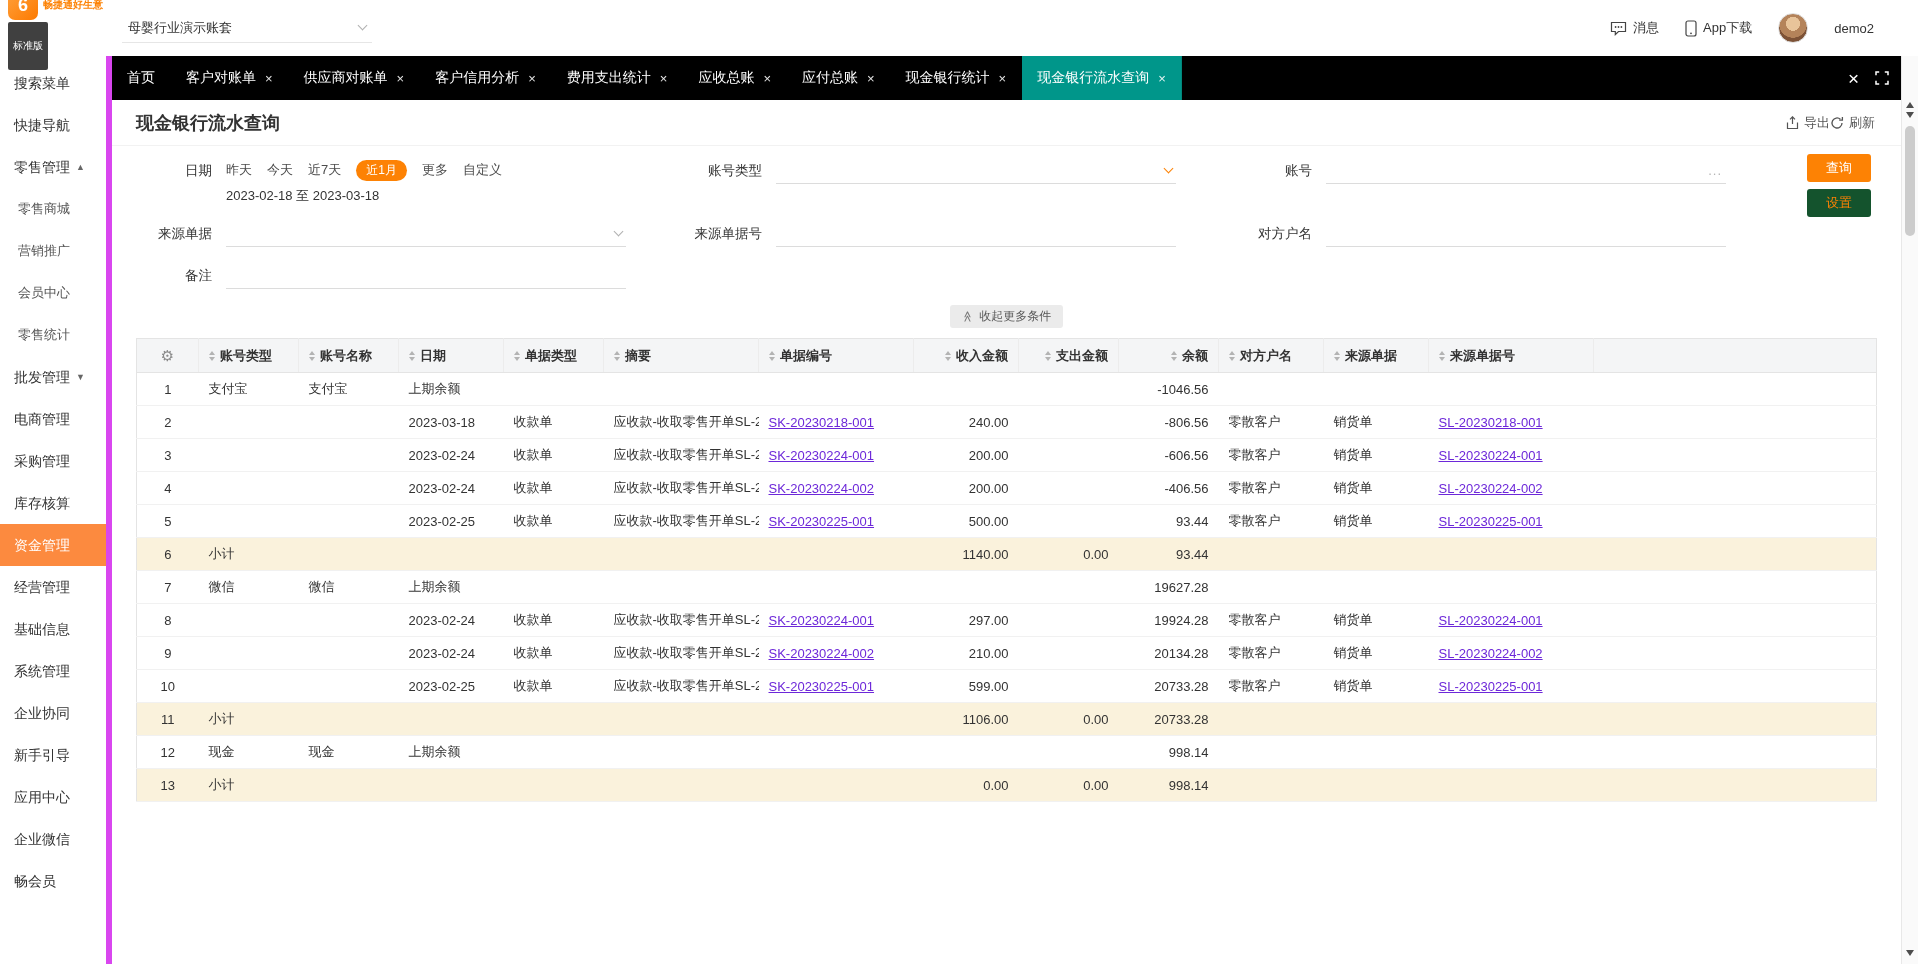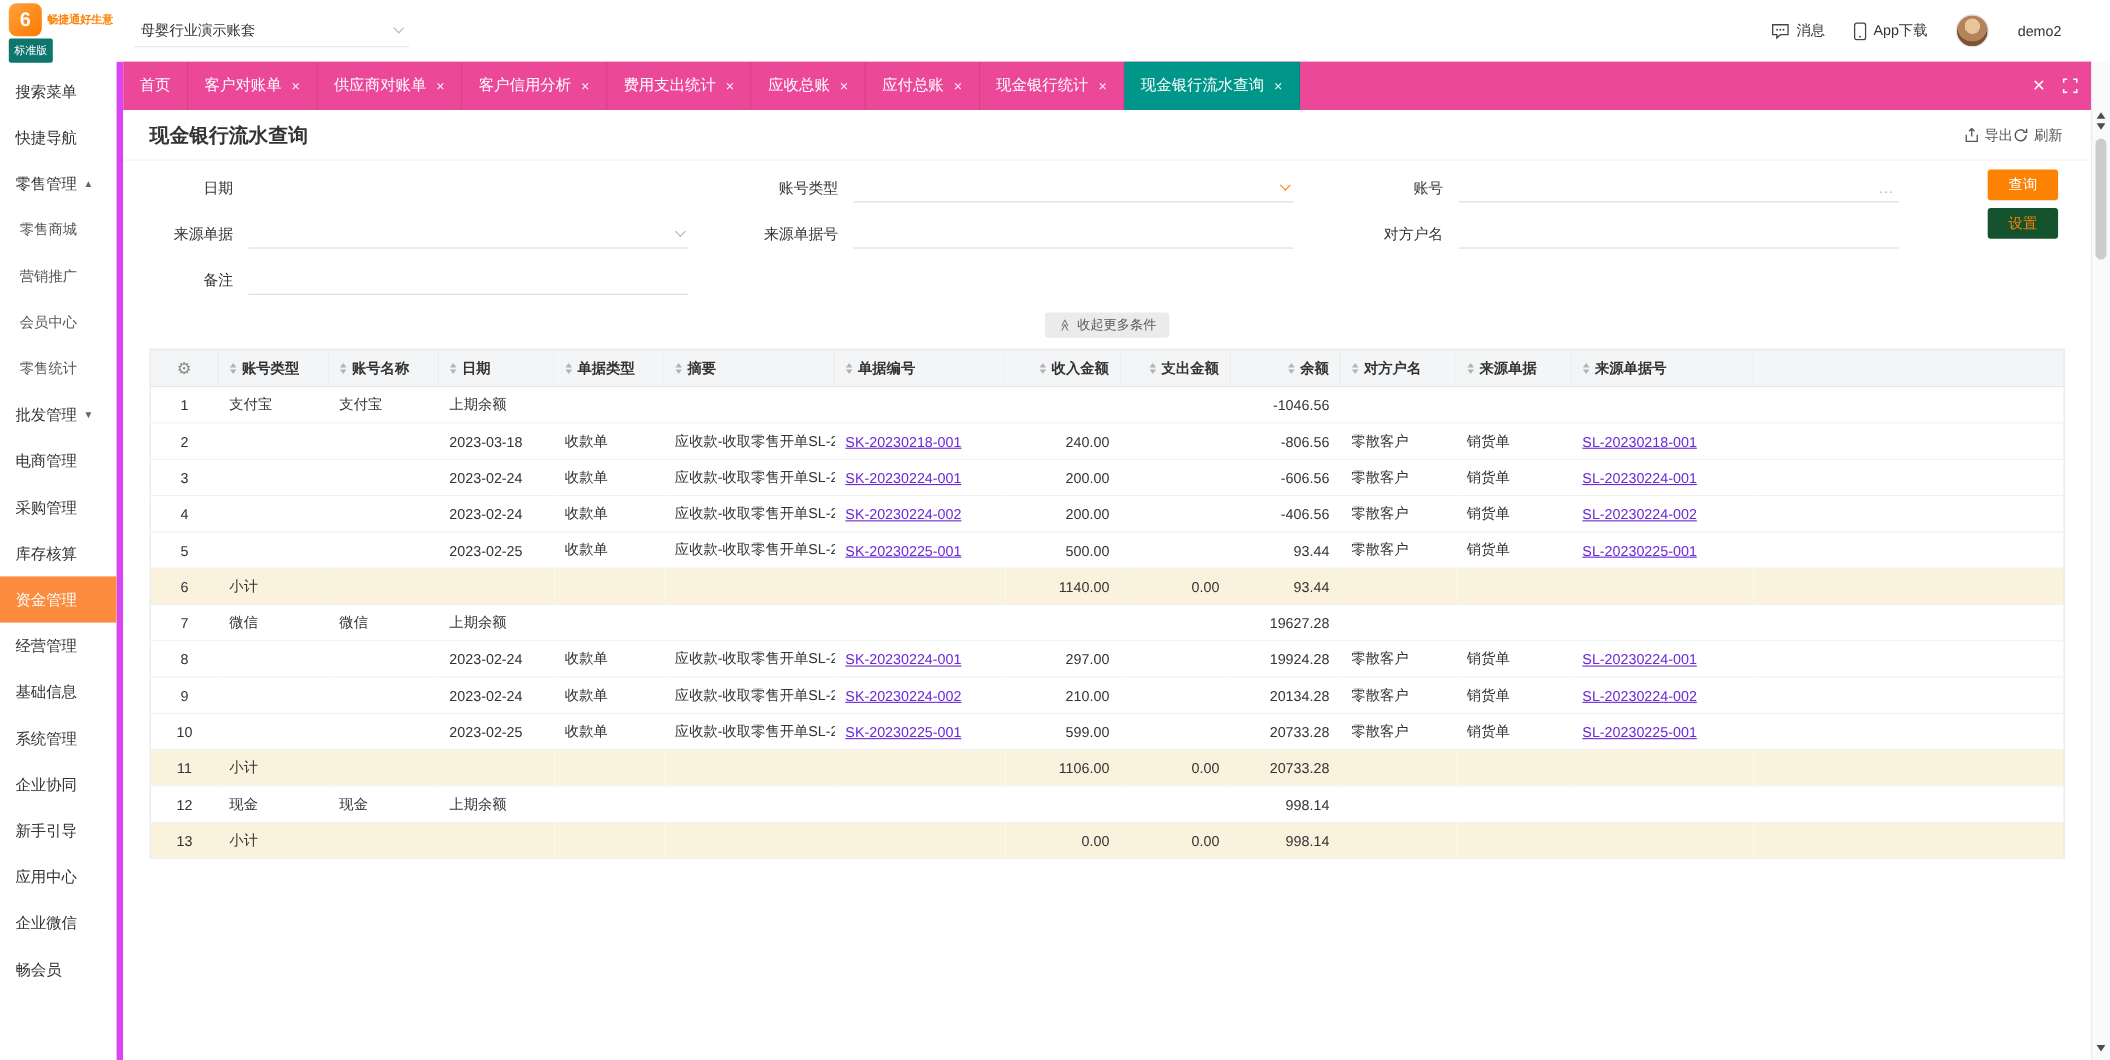--- a/index.html
+++ b/index.html
@@ -5,21 +5,21 @@
   * { box-sizing: border-box; margin: 0; padding: 0; }
   html,body { width: 1918px; height: 964px; font-family: "Liberation Sans","DejaVu Sans",sans-serif; background:#fff; overflow:hidden; }
   .app { width:1918px; height:964px; display:flex; flex-direction:column; }
 
   
   .topbar { height:56px; background:#fff; display:flex; align-items:center; flex:0 0 56px; position:relative; }
   .logo { width:112px; padding:4px 0 0 8px; display:flex; flex-direction:column; cursor:pointer; }
   .logo-row { display:flex; align-items:center; gap:5px; }
   .logo-mark { width:30px; height:30px; border-radius:7px; background:linear-gradient(135deg,#ffa13d,#fd7a00); color:#fff; font-weight:bold; font-size:18px; display:flex; align-items:center; justify-content:center; }
   .logo-text { color:#fd8204; font-size:10px; font-weight:bold; white-space:nowrap; }
-  .logo-badge { background:#0f766e; color:#fff; font-size:10px; padding:4px 5px; border-radius:2px; width:max-content; margin-top:2px; }
+  .logo-badge { background:#404040; color:#fff; font-size:10px; padding:17px 5px; border-radius:2px; width:max-content; margin-top:2px; }
   .workspace { margin-left:10px; width:250px; height:30px; border-bottom:1px solid #e6e6e6; display:flex; align-items:center; justify-content:space-between; font-size:13px; color:#333; cursor:pointer; padding:0 6px; }
   .caret { width:7px; height:7px; border-right:1.5px solid #b0b0b0; border-bottom:1.5px solid #b0b0b0; transform:rotate(45deg); margin-top:-4px; flex:0 0 auto; }
   .caret.orange { border-color:#fd8204; }
   .topbar-right { margin-left:auto; margin-right:44px; display:flex; align-items:center; gap:26px; }
   .tb-item { display:flex; align-items:center; gap:6px; font-size:13px; color:#333; cursor:pointer; }
   .avatar { width:30px; height:30px; border-radius:50%; background:radial-gradient(circle at 50% 35%, #e8c49a 0 30%, #b4835a 31% 60%, #7d5236 61%); border:1px solid #e0e0e0; }
   .username { font-size:13px; color:#333; cursor:pointer; }
 
   
   .body-row { flex:1; display:flex; min-height:0; }
@@ -28,21 +28,21 @@
   .sidebar { width:112px; flex:0 0 112px; background:#fff; border-right:6px solid #d946ef; padding-top:6px; overflow:hidden; }
   .side-item { height:42px; line-height:42px; padding-left:14px; font-size:14px; color:#333; cursor:pointer; white-space:nowrap; display:flex; align-items:center; }
   .side-item .side-arrow { font-size:9px; color:#666; margin-left:6px; }
   .side-item.child { padding-left:18px; font-size:13px; color:#555; }
   .side-item.active { background:#fc8a3f; color:#fff; }
 
   
   .content { flex:1; display:flex; flex-direction:column; min-width:0; background:#fff; }
 
   
-  .tabbar { height:44px; flex:0 0 44px; background:#ec4899; display:flex; align-items:stretch; position:relative; padding-right:66px; }
+  .tabbar { height:44px; flex:0 0 44px; background:#000000; display:flex; align-items:stretch; position:relative; padding-right:66px; }
   .tabs { display:flex; align-items:stretch; overflow:hidden; }
   .tab { display:flex; align-items:center; gap:9px; padding:0 15px; color:#fff; font-size:14px; cursor:pointer; border-right:1px solid rgba(0,0,0,0.10); white-space:nowrap; }
   .tab.active { background:#00968a; }
   .tab-close { font-size:13px; opacity:.9; line-height:1; }
   .tabbar-actions { position:absolute; right:12px; top:0; bottom:0; display:flex; align-items:center; gap:16px; color:#fff; }
   .tabbar-close { font-size:19px; line-height:1; cursor:pointer; }
   .fullscreen-btn { cursor:pointer; display:flex; }
 
   
   .page-header { height:46px; flex:0 0 46px; display:flex; align-items:center; justify-content:space-between; padding:0 26px 0 24px; border-bottom:1px solid #f2f2f2; }
@@ -325,20 +325,37 @@
             </span>
             <span>刷新</span>
           </div>
         </div>
       </div>
 
       <section class="filter">
         <div class="f-row">
           <div class="f-group">
             <div class="f-label">日期</div>
+            <div class="f-control">
+              <div class="quick-opts">
+
+                  <span class="quick-opt">昨天</span>
+
+                  <span class="quick-opt">今天</span>
+
+                  <span class="quick-opt">近7天</span>
+
+                  <span class="quick-opt active">近1月</span>
+
+                  <span class="quick-opt">更多</span>
+
+                  <span class="quick-opt">自定义</span>
+                </div>
+              <div class="date-range">2023-02-18 至 2023-03-18</div>
+            </div>
           </div>
           <div class="f-group">
             <div class="f-label">账号类型</div>
             <div class="f-control underline">
               <span class="f-value"></span>
               <span class="caret orange"></span>
             </div>
           </div>
           <div class="f-group">
             <div class="f-label">账号</div>

